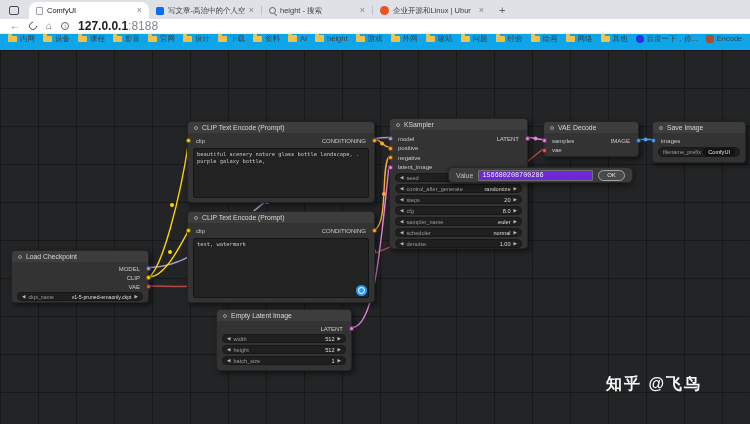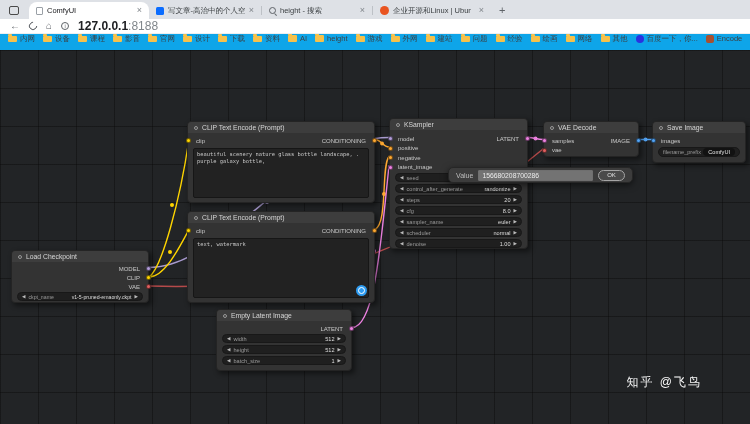--- a/index.html
+++ b/index.html
@@ -64,24 +64,24 @@
   .widget.noarrow::before,.widget.noarrow::after{content:none}
   .widget.noarrow{height:10px;border-radius:5px}
   .vpill{margin-left:auto;background:#121212;border-radius:4px;padding:0 5px;height:8px;display:flex;align-items:center;color:#e8e8e8}
 
   .prompt{position:absolute;left:5px;right:5px;background:#222;border:1px solid #161616;border-radius:2px;color:#c6c6c6;font-family:"DejaVu Sans Mono",monospace;font-size:5.4px;line-height:1.35;padding:2px 3px;overflow:hidden}
   .extbadge{position:absolute;right:7px;bottom:6px;width:11px;height:11px;background:#2d9bf0;border-radius:50%;z-index:3;display:flex;align-items:center;justify-content:center}
   .extbadge::after{content:"";width:5px;height:5px;border:1.2px solid #fff;border-radius:50%}
 
   .dialog{position:absolute;left:448px;top:117px;width:185px;height:16px;background:#3c3c3c;border:1px solid #262626;border-radius:5px;display:flex;align-items:center;gap:5px;padding:0 7px;z-index:6;box-shadow:0 2px 7px rgba(0,0,0,.55)}
   .dlabel{font-size:7px;color:#bdbdbd}
-  .dinput{flex:1;background:#737373;border:1px solid #6f6f6f;border-radius:1px;height:11px;color:#ececec;font-family:Liberation Sans, sans-serif;font-size:6.8px;padding:0 3px;outline:none}
+  .dinput{flex:1;background:#6d28d9;border:1px solid #6f6f6f;border-radius:1px;height:11px;color:#ececec;font-family:Liberation Mono, monospace;font-size:6.8px;padding:0 3px;outline:none}
   .dok{width:27px;height:11px;background:#4a4a4a;border:1px solid #a5a5a5;border-radius:6px;color:#e2e2e2;font-size:6px;display:flex;align-items:center;justify-content:center}
 
-  .watermark{position:absolute;right:48px;top:324px;color:#fff;font-size:12px;font-weight:400;letter-spacing:2px;z-index:7;opacity:.96}
+  .watermark{position:absolute;right:48px;top:324px;color:#fff;font-size:16px;font-weight:700;letter-spacing:2px;z-index:7;opacity:.96}
 </style>
 </head>
 <body>
 
 <div class="stage">
 
   <div class="tabstrip">
     <span class="winicon"></span>
     <div class="tab active" style="width:120px">
       <span class="fav-doc"></span>

